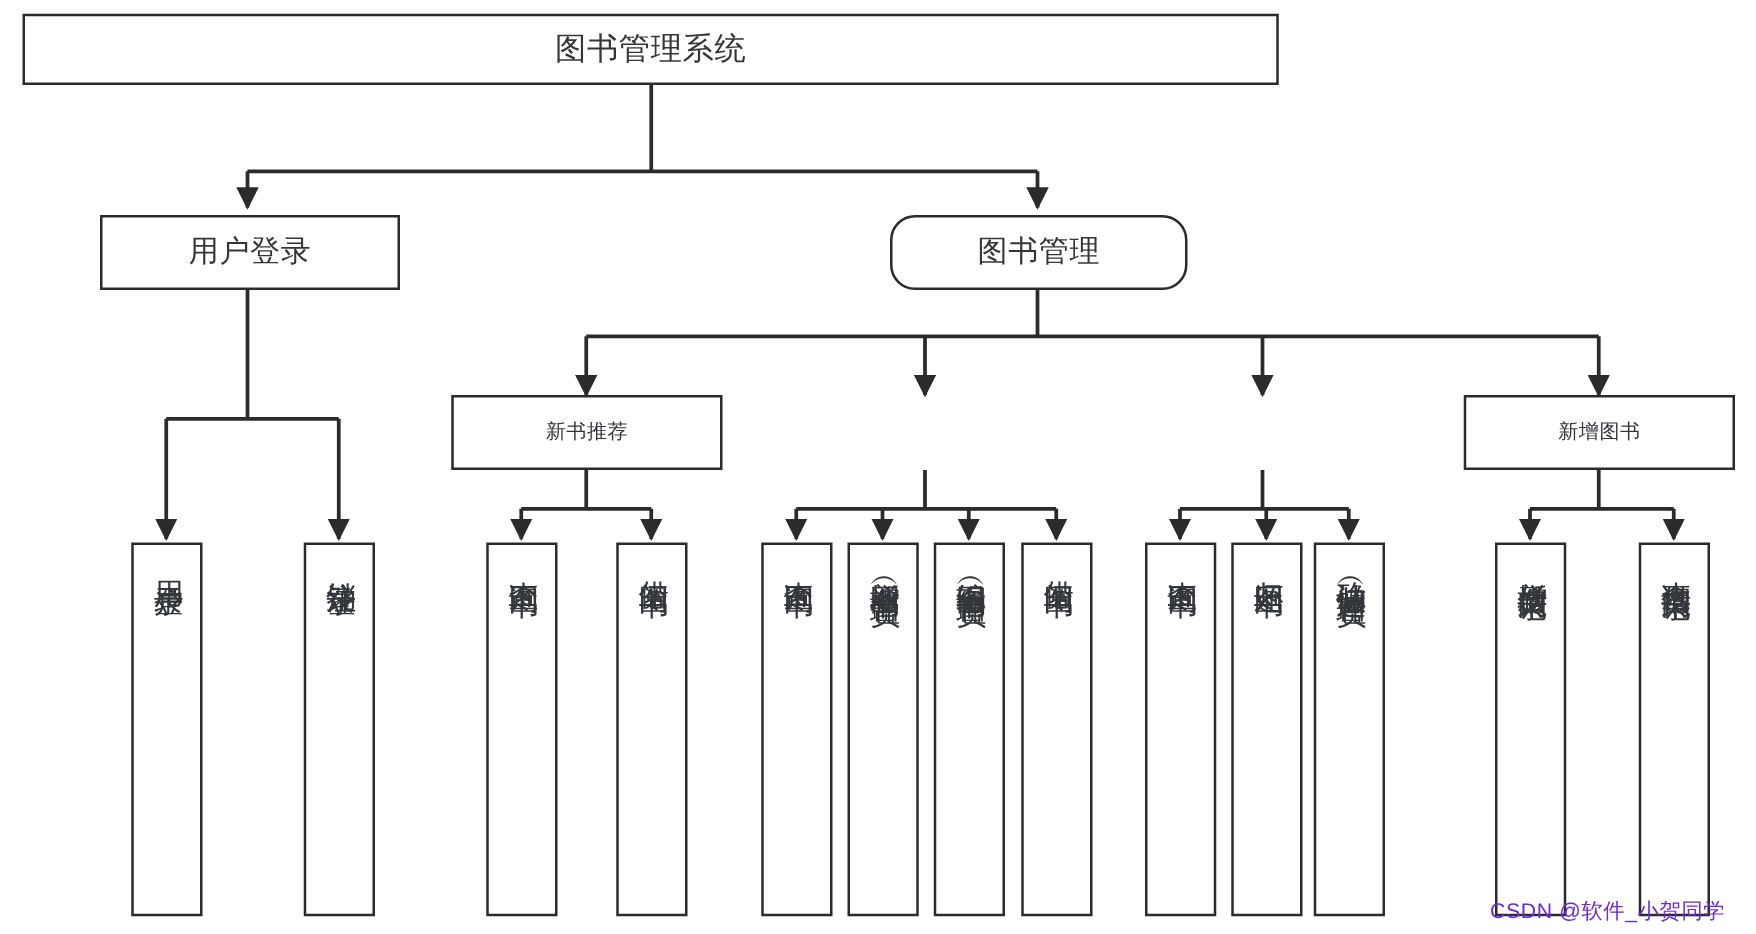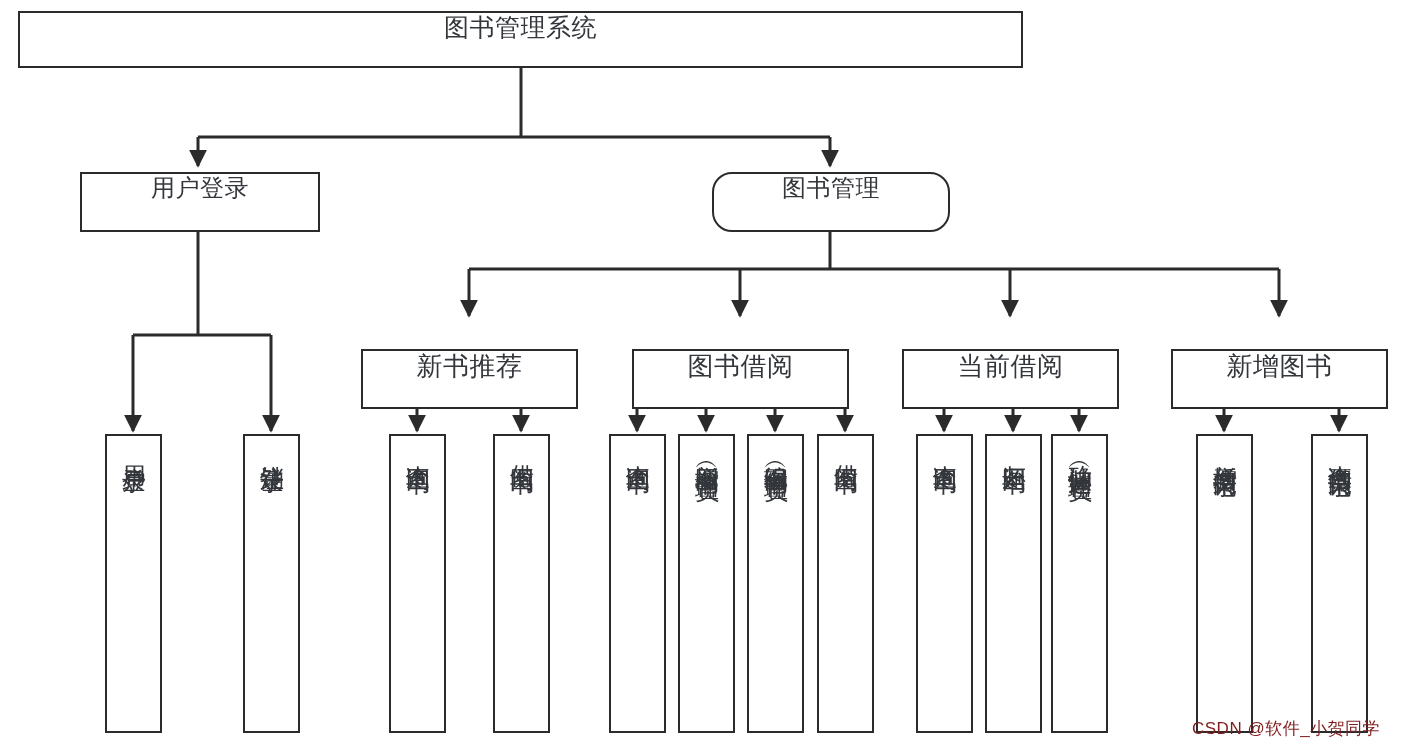--- a/index.html
+++ b/index.html
@@ -24,58 +24,57 @@
     width: 1405px;
     height: 747px;
     pointer-events: none;
   }
   .node {
     position: absolute;
     box-sizing: border-box;
     background: #ffffff;
     border: 2px solid #2b2b2b;
     display: flex;
-    align-items: flex-start;
+    align-items: center;
     justify-content: center;
     color: #33363b;
   }
   .node .label {
     display: block;
     text-align: center;
     line-height: 1.18;
     letter-spacing: 0.5px;
     white-space: nowrap;
   }
   .node.root {
     font-size: 25px;
   }
   .node.level2 {
     font-size: 24px;
   }
   .node.level3 {
-    font-size: 26px;
-    margin-top: 33px;
+    font-size: 16px;
   }
   .node.leaf {
     padding: 10px 2px 0 2px;
     align-items: flex-start;
     justify-content: center;
   }
   .node.leaf .label {
     writing-mode: vertical-rl;
     text-orientation: upright;
     font-size: 24px;
     line-height: 1.12;
     letter-spacing: 2px;
     white-space: normal;
   }
   .watermark {
     position: absolute;
     font-size: 17px;
-    color: #7f1d1d;
+    color: #6d28d9;
     letter-spacing: 0.5px;
     white-space: nowrap;
   }
 </style>
 </head>
 <body>
 
 <div id="canvas">
 
   <svg class="connectors" viewBox="0 0 1405 747" xmlns="http://www.w3.org/2000/svg">
@@ -137,26 +136,20 @@
   <div class="node level2" style="left:80px; top:172px; width:240px; height:60px;">
     <span class="label">用户登录</span>
   </div>
   <div class="node level2" style="left:712px; top:172px; width:238px; height:60px;border-radius:20px;">
     <span class="label">图书管理</span>
   </div>
 
   <div class="node level3" style="left:361px; top:316px; width:217px; height:60px;">
     <span class="label">新书推荐</span>
   </div>
-  <div class="node level3" style="left:632px; top:316px; width:217px; height:60px;">
-    <span class="label">图书借阅</span>
-  </div>
-  <div class="node level3" style="left:902px; top:316px; width:217px; height:60px;">
-    <span class="label">当前借阅</span>
-  </div>
   <div class="node level3" style="left:1171px; top:316px; width:217px; height:60px;">
     <span class="label">新增图书</span>
   </div>
 
   <div class="node leaf" style="left:105px; top:434px; width:57px; height:299px;">
     <span class="label">用户登录</span>
   </div>
   <div class="node leaf" style="left:243px; top:434px; width:57px; height:299px;">
     <span class="label">注销登录</span>
   </div>

